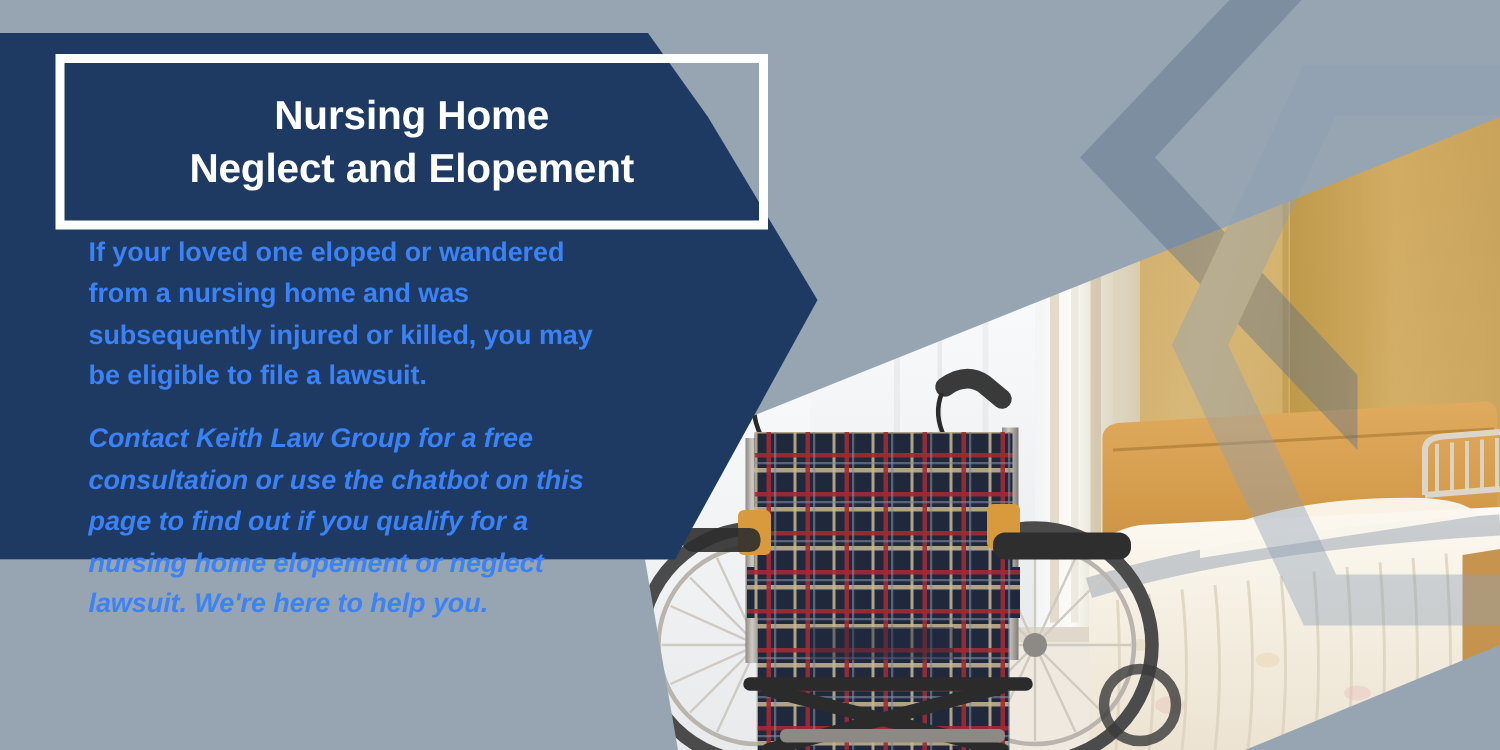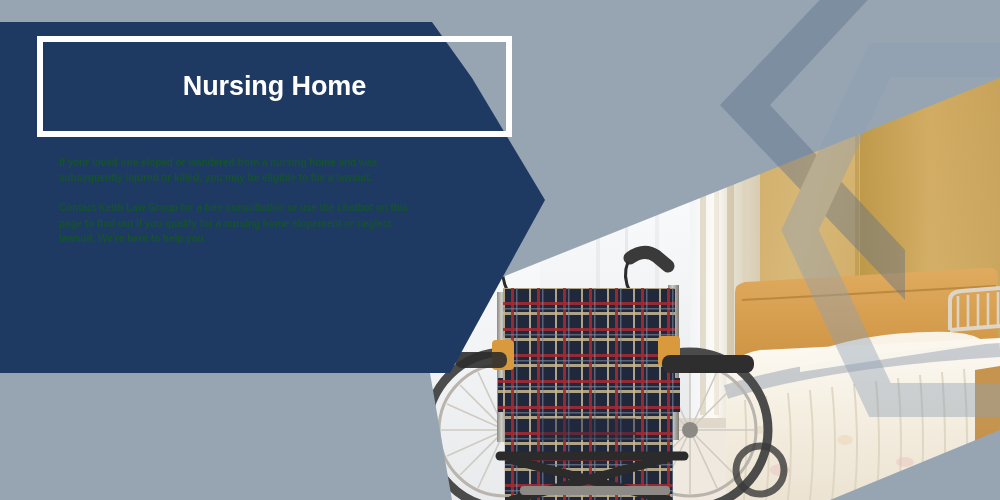--- a/index.html
+++ b/index.html
@@ -18,36 +18,36 @@
   .navy-panel{
     position:absolute;left:0;top:0;width:620px;height:500px;
     pointer-events:none;
   }
   .navy-panel svg{display:block;}
 
   
   .content{position:absolute;left:0;top:0;width:560px;height:500px;}
 
   .title-box{
-    position:absolute;left:37px;top:36px;width:475px;height:101px;
+    position:absolute;left:37px;top:36px;width:475px;height:117px;
     border:6px solid #ffffff;
     box-sizing:border-box;
     display:flex;flex-direction:column;align-items:center;justify-content:center;
   }
   .title-line{
     color:#ffffff;font-size:27px;font-weight:bold;line-height:1.26;
     letter-spacing:-0.1px;text-align:center;white-space:nowrap;
   }
 
   .body-copy{position:absolute;left:59px;top:155px;width:355px;}
   .para{
-    color:#14532d;font-size:10px;font-weight:bold;line-height:1.52;
+    color:#3b82f6;font-size:18px;font-weight:bold;line-height:1.52;
     margin:0 0 15px 0;letter-spacing:-0.05px;
   }
-  .para:last-child{margin-bottom:0;}
+  .para:last-child{margin-bottom:0;font-style:italic;}
 
   
   .logo{position:absolute;left:62px;top:386px;width:235px;height:90px;}
   .logo svg{display:block;}
 </style>
 </head>
 <body>
 
 <div class="stage">
 
@@ -260,20 +260,21 @@
   <div class="navy-panel">
     <svg width="620" height="500" viewBox="0 0 620 500" xmlns="http://www.w3.org/2000/svg">
       <polygon points="0,22 432,22 472,78 545,200 450,373 0,373" fill="#1e3a63"></polygon>
     </svg>
   </div>
 
   <div class="content">
 
     <div class="title-box">
       <div class="title-line">Nursing Home</div>
+      <div class="title-line">Neglect and Elopement</div>
     </div>
 
     <div class="body-copy">
       <p class="para">If your loved one eloped or wandered from a nursing home and was subsequently injured or killed, you may be eligible to file a lawsuit.</p>
       <p class="para">Contact Keith Law Group for a free consultation or use the chatbot on this page to find out if you qualify for a nursing home elopement or neglect lawsuit. We're here to help you.</p>
     </div>
 
 
   </div>
 </div>

